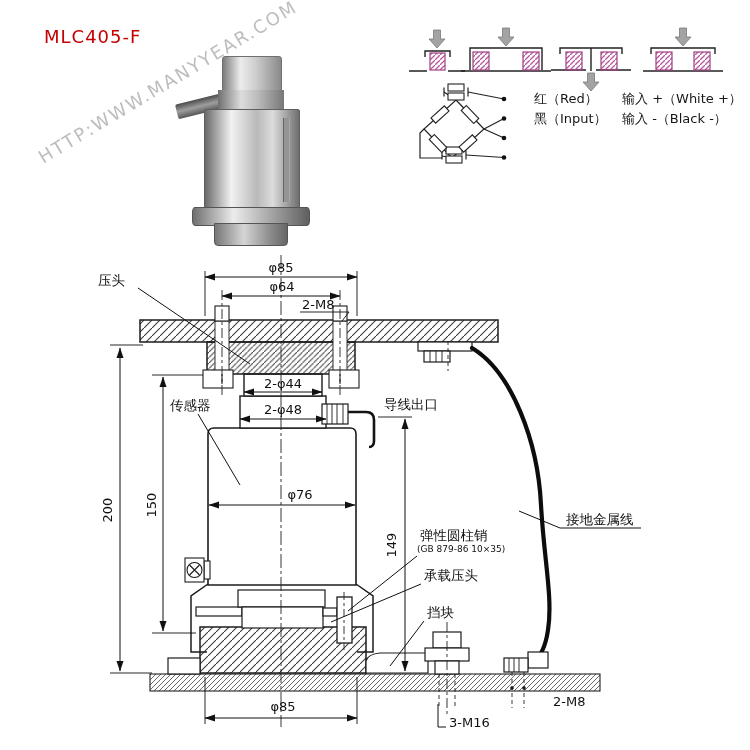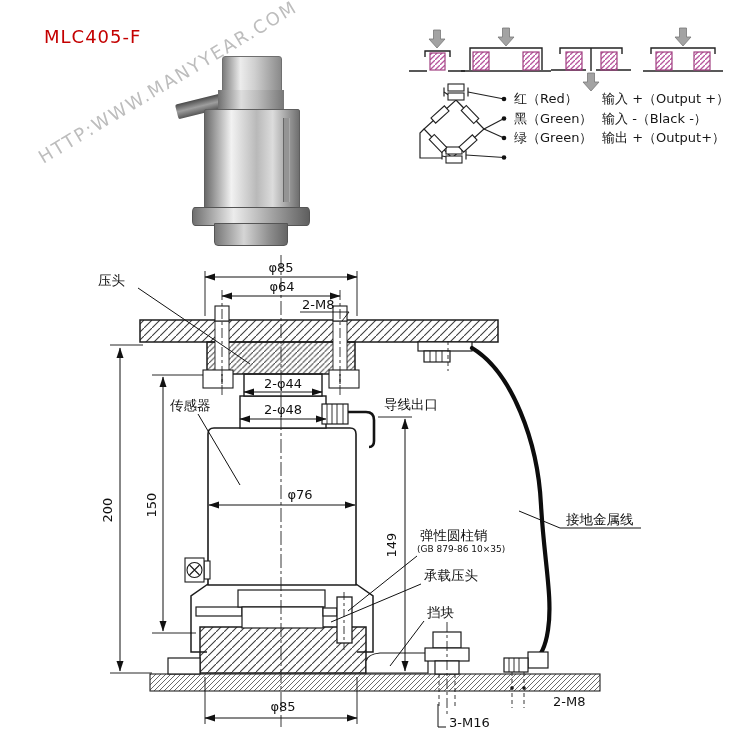--- a/index.html
+++ b/index.html
@@ -26,21 +26,21 @@
          background:#949494;border-left:1px solid #666;border-right:1px solid #a8a8a8;}
   .photo .flange{position:absolute;left:4px;top:155px;width:116px;height:17px;
          background:linear-gradient(90deg,#6f6f6f,#ececec 35%,#9f9f9f 70%,#5f5f5f);
          border:1px solid #555;border-radius:3px/5px;}
   .photo .foot{position:absolute;left:26px;top:171px;width:72px;height:21px;
          background:linear-gradient(90deg,#777,#d5d5d5 40%,#8f8f8f 75%,#666);
          border:1px solid #555;border-radius:0 0 4px 4px;}
   
   .wiring-rows{position:absolute;left:514px;top:89px;font-size:13px;line-height:19.5px;color:#161616;}
   .wiring-row{display:flex;height:19.5px;white-space:nowrap;}
-  .wire-name{width:88px;}
+  .wire-name{width:88px;margin-left:20px;}
   svg{position:absolute;left:0;top:0;}
   svg text{font-family:"DejaVu Sans","Liberation Sans",sans-serif;fill:#111;}
   .dim{font-size:13px;}
   .lbl{font-size:13.5px;}
   .tiny{font-size:9px;}
 </style>
 </head>
 <body>
 
 <div class="page">
@@ -118,29 +118,25 @@
       <circle cx="504" cy="99" r="2.3"></circle>
         <circle cx="504" cy="118.5" r="2.3"></circle>
       <circle cx="504" cy="138" r="2.3"></circle>
         <circle cx="504" cy="157.5" r="2.3"></circle>
     </g>
   </svg>
 
   <div class="wiring-rows">
     <div class="wiring-row">
       <span class="wire-name">红（Red）</span>
-      <span>输入 +（Output +）</span>
+      <span>输入 +（White +）</span>
       </div>
     <div class="wiring-row">
-      <span class="wire-name">黑（Green）</span>
+      <span class="wire-name">黑（Input）</span>
       <span>输入 -（Black -）</span>
-      </div>
-    <div class="wiring-row">
-      <span class="wire-name">绿（Green）</span>
-      <span>输出 +（Output+）</span>
       </div>
   </div>
 
   <svg width="750" height="750" viewBox="0 0 750 750">
     <defs>
       <pattern id="hA" width="8" height="8" patternUnits="userSpaceOnUse">
         <path d="M0,8 L8,0" stroke="#3a3a3a" stroke-width="1.1"></path>
         </pattern>
       <pattern id="hB" width="5.5" height="5.5" patternUnits="userSpaceOnUse">
         <path d="M0,5.5 L5.5,0" stroke="#3a3a3a" stroke-width="1"></path>

